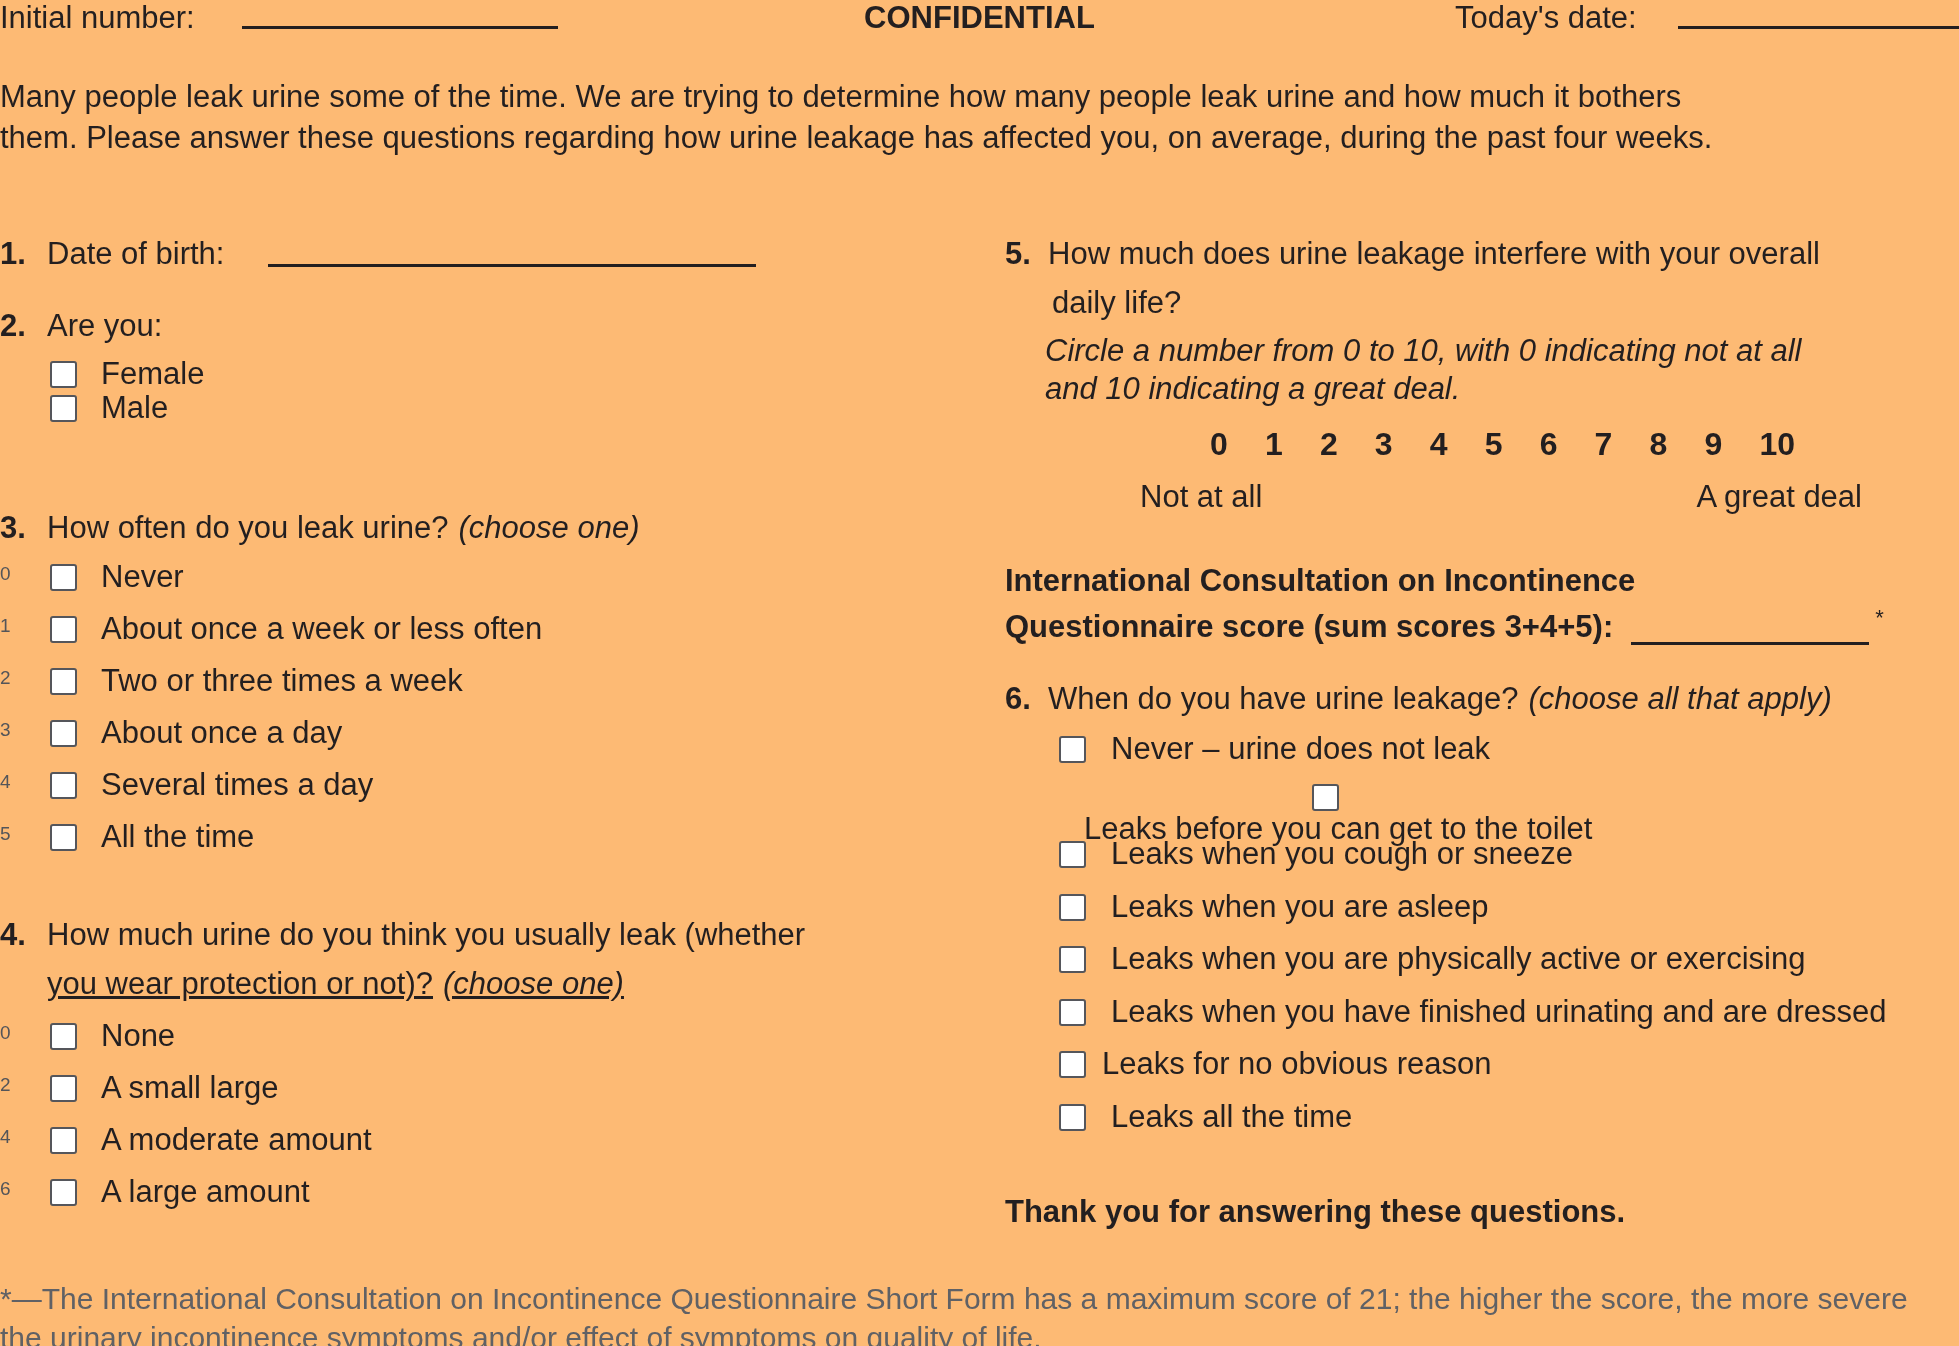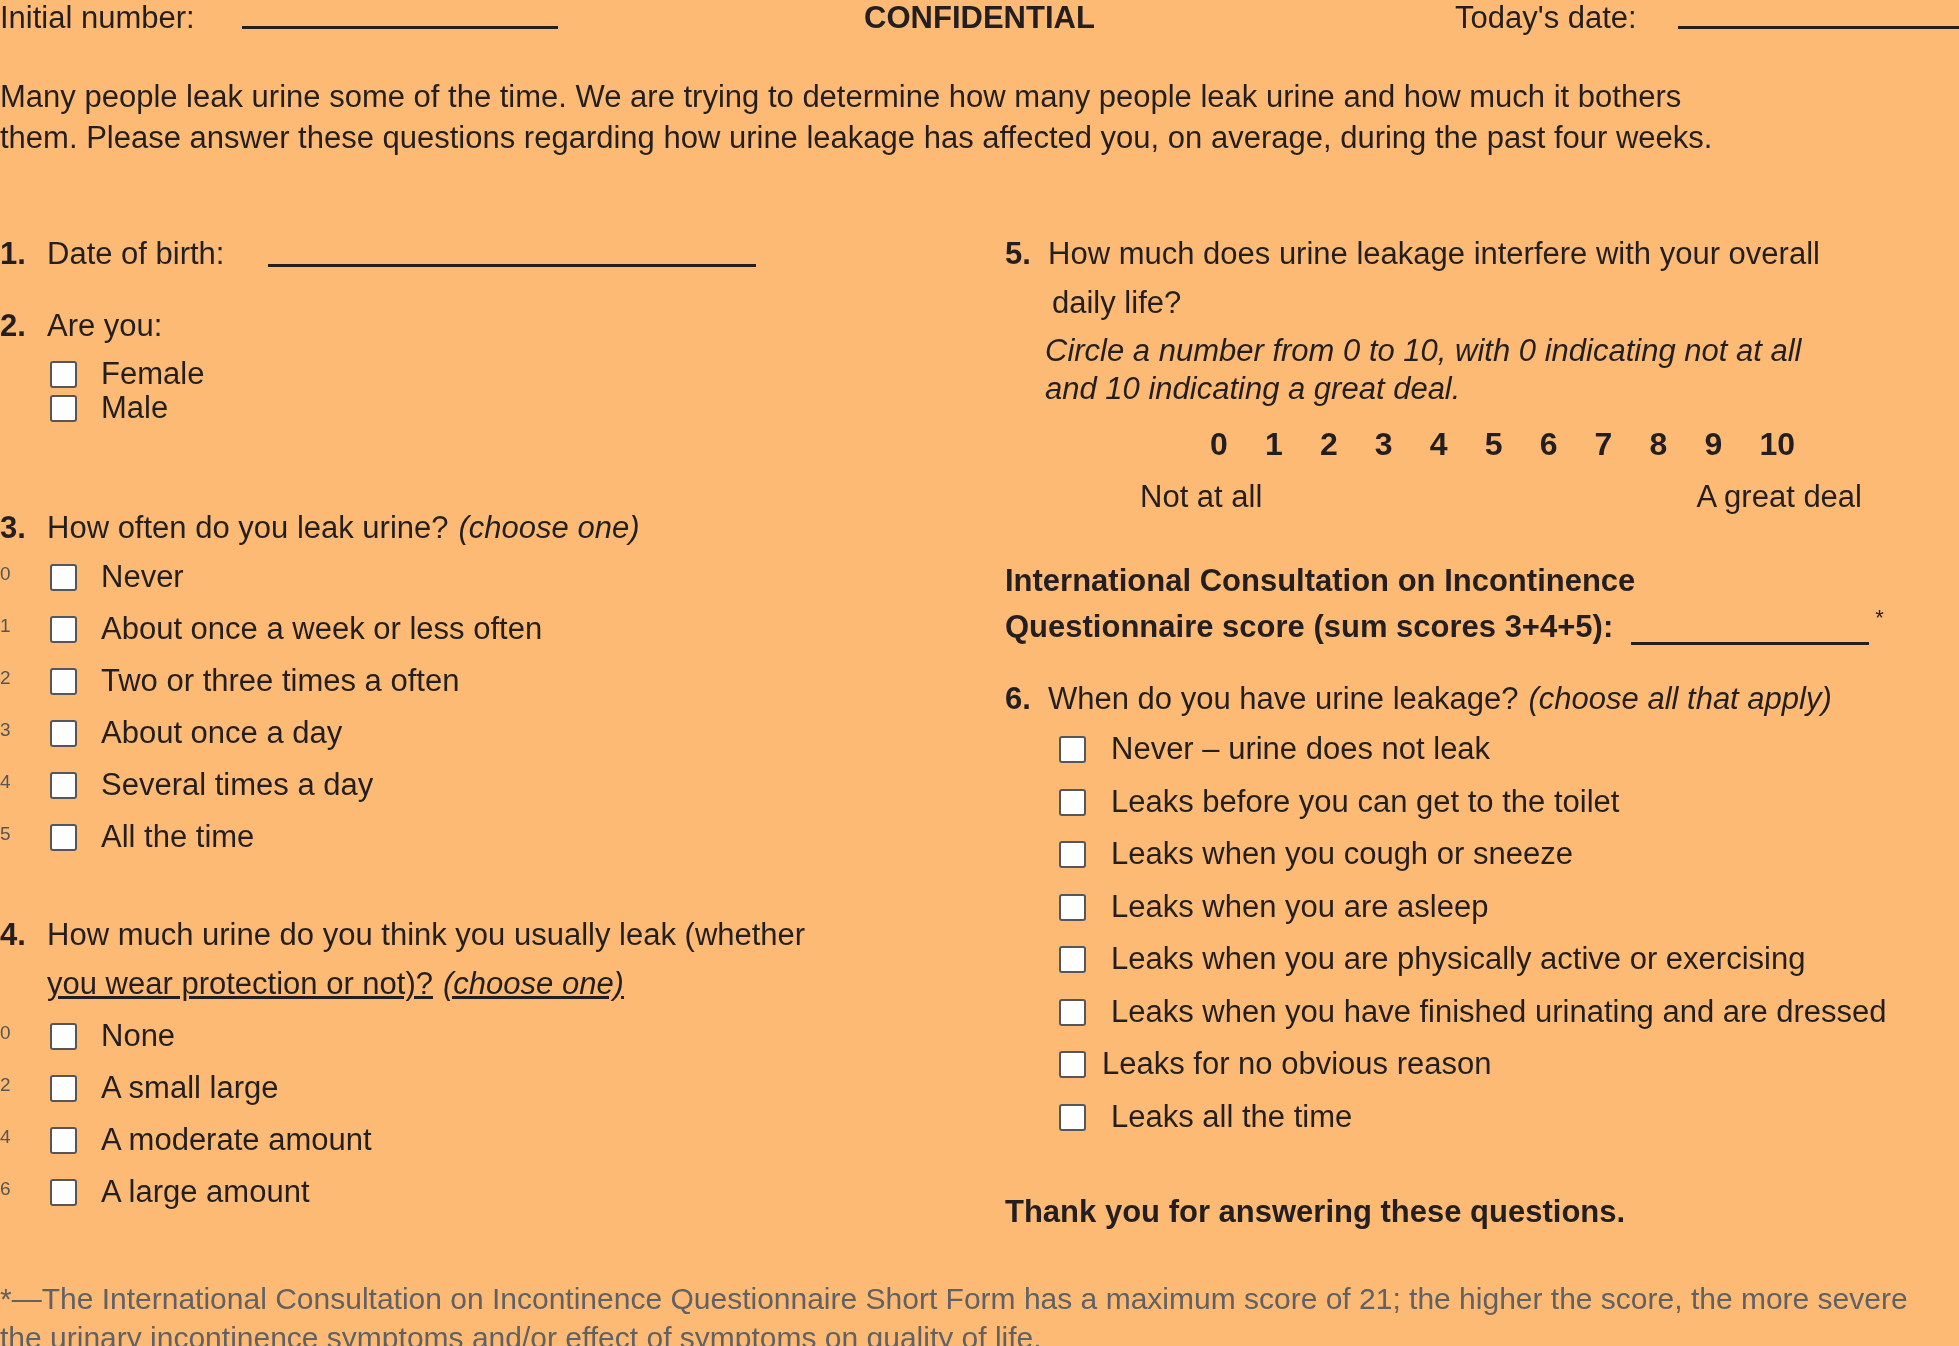--- a/index.html
+++ b/index.html
@@ -78,21 +78,21 @@
     <span class="opt-label">Never</span>
   </div>
   <div class="opt-row" style="left:0; top:611px;">
     <span class="digit">1</span>
     <span class="cb"></span>
     <span class="opt-label">About once a week or less often</span>
   </div>
   <div class="opt-row" style="left:0; top:663px;">
     <span class="digit">2</span>
     <span class="cb"></span>
-    <span class="opt-label">Two or three times a often</span>
+    <span class="opt-label">Two or three times a week</span>
   </div>
   <div class="opt-row" style="left:0; top:715px;">
     <span class="digit">3</span>
     <span class="cb"></span>
     <span class="opt-label">About once a day</span>
   </div>
   <div class="opt-row" style="left:0; top:767px;">
     <span class="digit">4</span>
     <span class="cb"></span>
     <span class="opt-label">Several times a day</span>
@@ -162,21 +162,21 @@
     <span class="score-star">*</span>
   </div>
 
   <div class="abs nowrap" style="left:1005px; top:681px;">
     <span class="qnum-r">6.</span><span>When do you have urine leakage?</span><span class="hint">(choose all that apply)</span>
   </div>
   <div class="opt-row" style="left:1059px; top:731px;">
     <span class="cb"></span>
     <span class="opt-label" style="margin-left:25px;">Never – urine does not leak</span>
   </div>
-  <div class="opt-row" style="left:1059px; top:784px;">
+  <div class="opt-row" style="left:1059px; top:784px;flex-direction:column;">
     <span class="cb"></span>
     <span class="opt-label" style="margin-left:25px;">Leaks before you can get to the toilet</span>
   </div>
   <div class="opt-row" style="left:1059px; top:836px;">
     <span class="cb"></span>
     <span class="opt-label" style="margin-left:25px;">Leaks when you cough or sneeze</span>
   </div>
   <div class="opt-row" style="left:1059px; top:889px;">
     <span class="cb"></span>
     <span class="opt-label" style="margin-left:25px;">Leaks when you are asleep</span>

